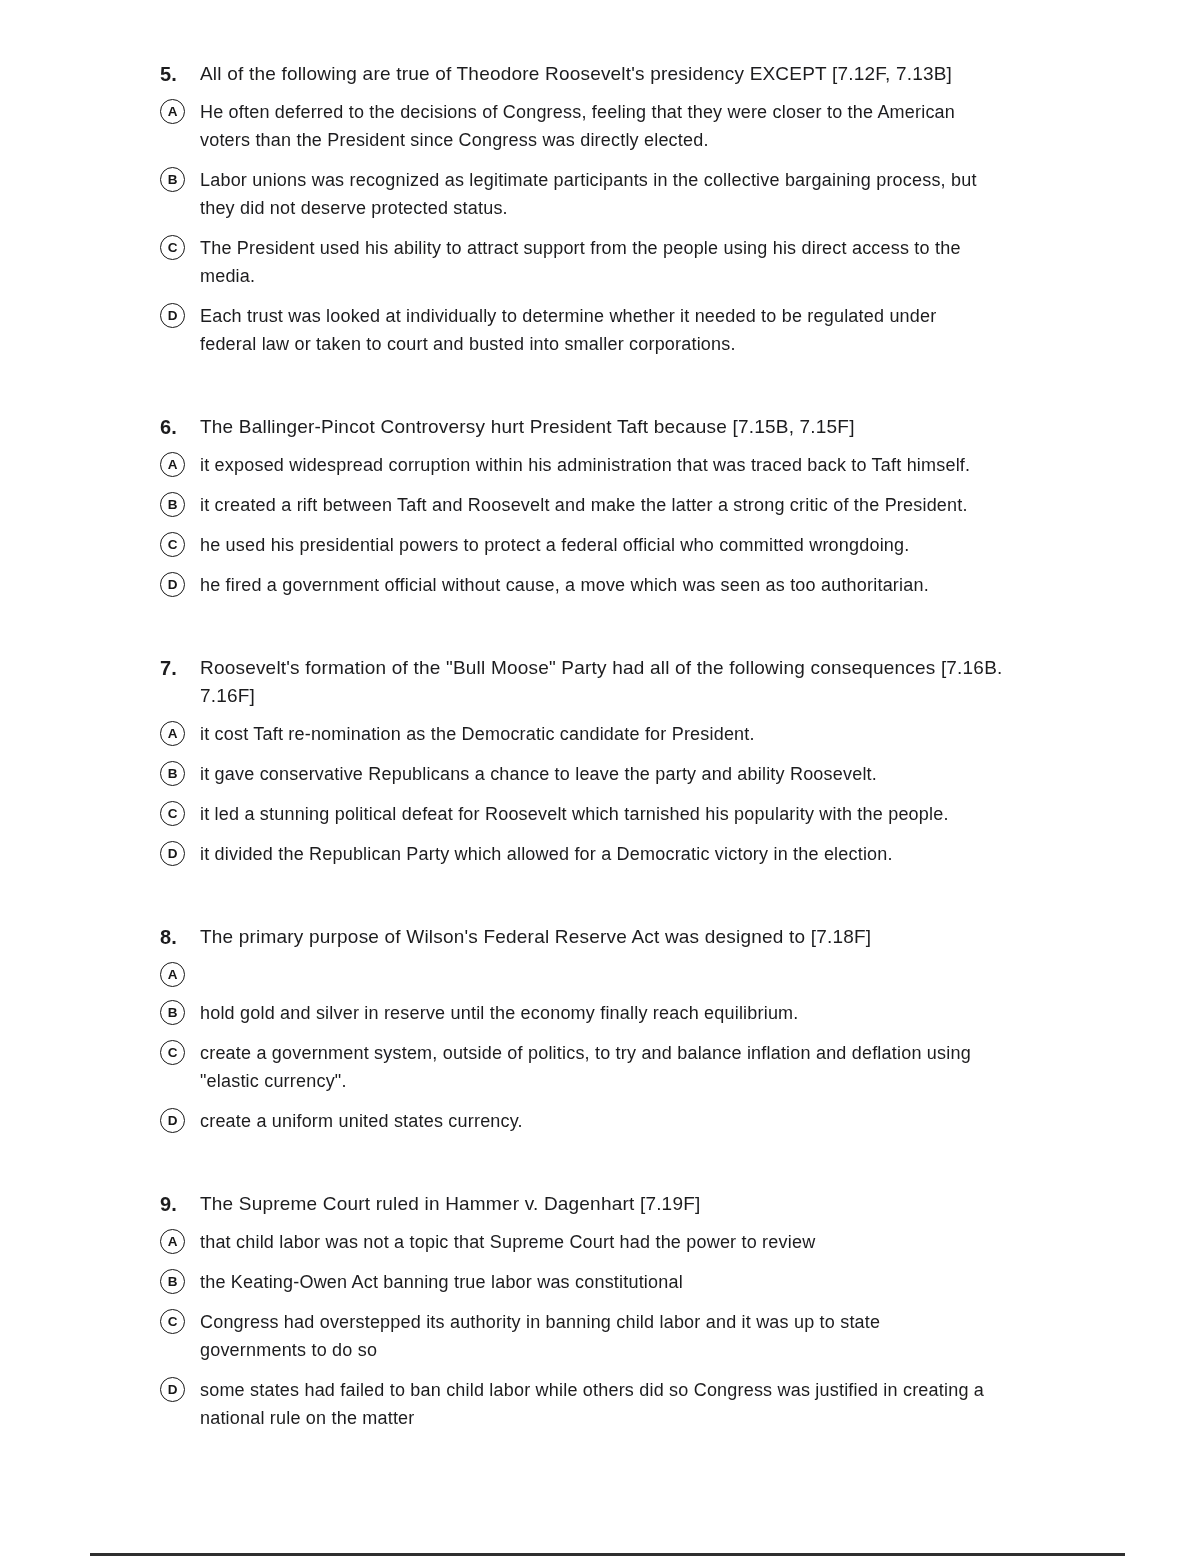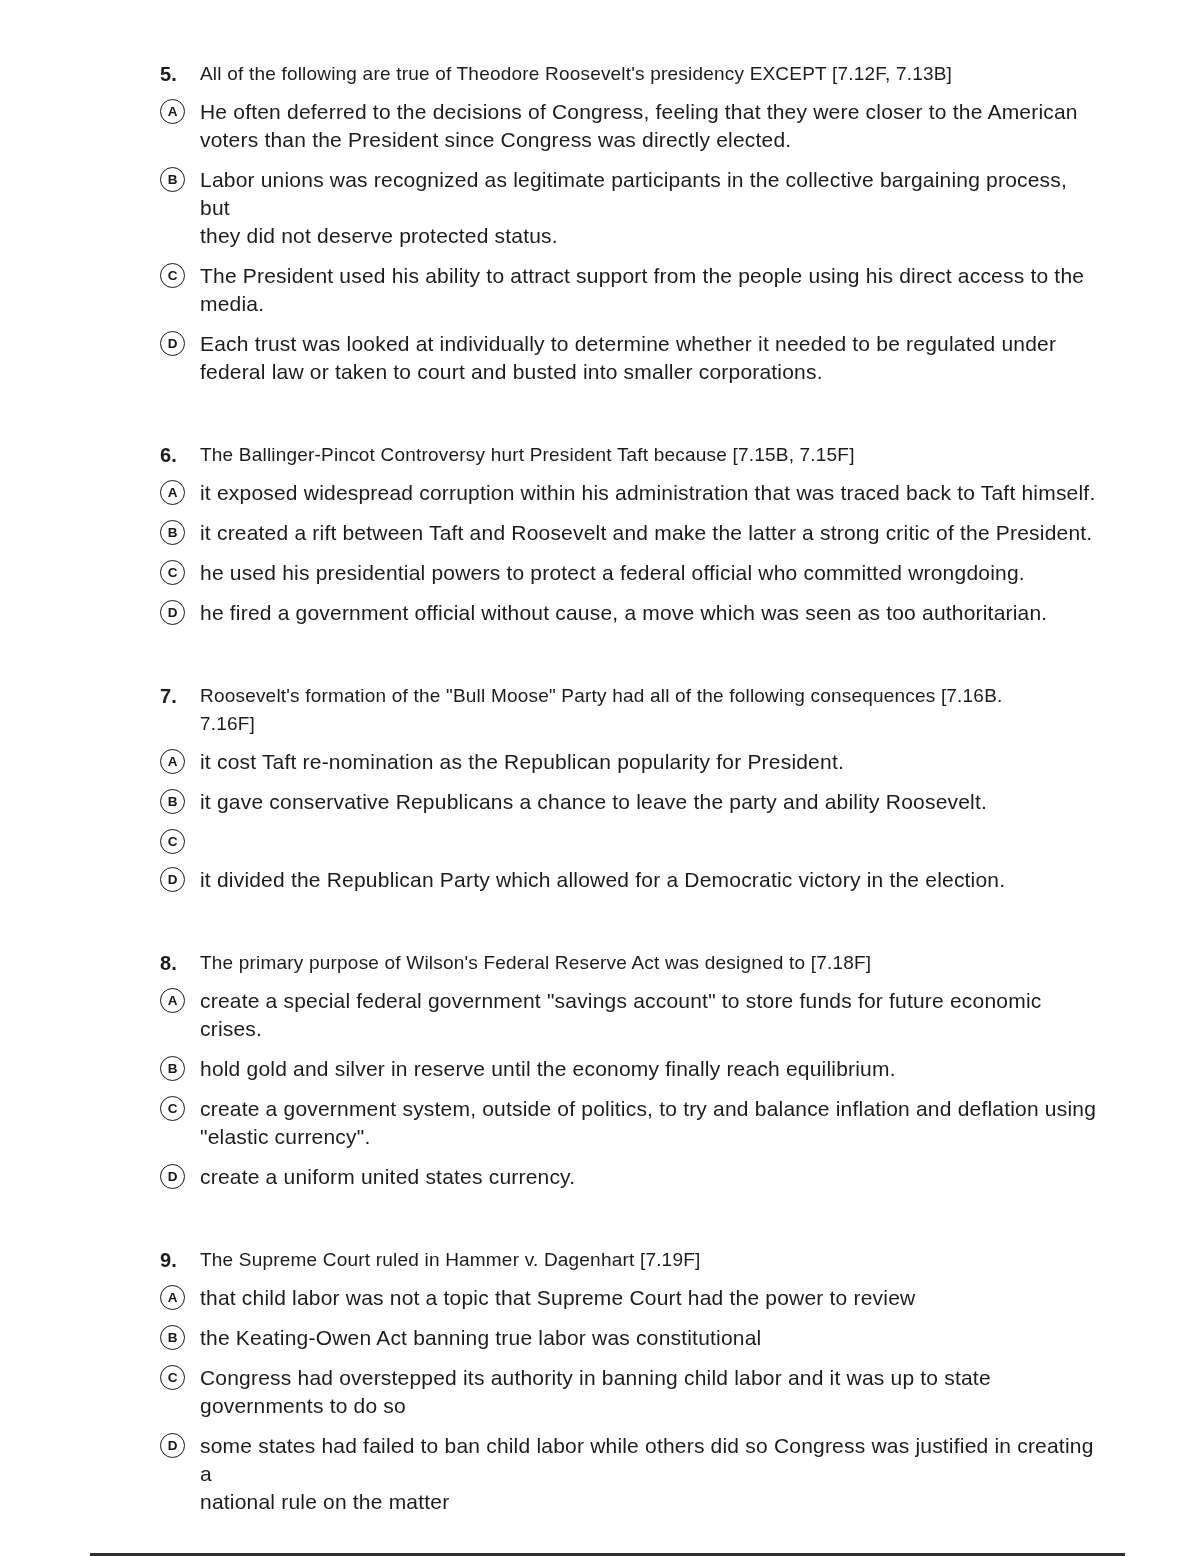--- a/index.html
+++ b/index.html
@@ -59,21 +59,21 @@
     border-radius: 50%;
     display: flex;
     align-items: center;
     justify-content: center;
     font-weight: 700;
     font-size: 13.5px;
     color: #161616;
     box-sizing: border-box;
   }
   .otext {
-    font-size: 21px;
+    font-size: 18px;
     line-height: 28px;
     max-width: 900px;
     white-space: pre-line;
     letter-spacing: 0.2px;
   }
   .page-divider {
     position: absolute;
     left: 90px;
     width: 1035px;
     bottom: 0;
@@ -166,34 +166,35 @@
     <div class="question-head">
       <div class="qnum">7.</div>
       <div class="qprompt">Roosevelt's formation of the "Bull Moose" Party had all of the following consequences [7.16B.
 7.16F]</div>
     </div>
     <div class="options">
   <div class="option">
     <div class="bubble-col">
       <div class="bubble">A</div>
     </div>
-    <div class="otext">it cost Taft re-nomination as the Republican popularity for President.</div>
+    <div class="otext">it cost Taft re-nomination as the Democratic candidate for President.</div>
   </div>
 
   <div class="option">
     <div class="bubble-col">
       <div class="bubble">B</div>
     </div>
     <div class="otext">it gave conservative Republicans a chance to leave the party and ability Roosevelt.</div>
   </div>
 
   <div class="option">
     <div class="bubble-col">
       <div class="bubble">C</div>
     </div>
+    <div class="otext">it led a stunning political defeat for Roosevelt which tarnished his popularity with the people.</div>
   </div>
 
   <div class="option">
     <div class="bubble-col">
       <div class="bubble">D</div>
     </div>
     <div class="otext">it divided the Republican Party which allowed for a Democratic victory in the election.</div>
   </div>
 </div>
   </section>
@@ -201,21 +202,20 @@
   <section class="question-block">
     <div class="question-head">
       <div class="qnum">8.</div>
       <div class="qprompt">The primary purpose of Wilson's Federal Reserve Act was designed to [7.18F]</div>
     </div>
     <div class="options">
   <div class="option">
     <div class="bubble-col">
       <div class="bubble">A</div>
     </div>
-    <div class="otext">create a special federal government "savings account" to store funds for future economic crises.</div>
   </div>
 
   <div class="option">
     <div class="bubble-col">
       <div class="bubble">B</div>
     </div>
     <div class="otext">hold gold and silver in reserve until the economy finally reach equilibrium.</div>
   </div>
 
   <div class="option">

